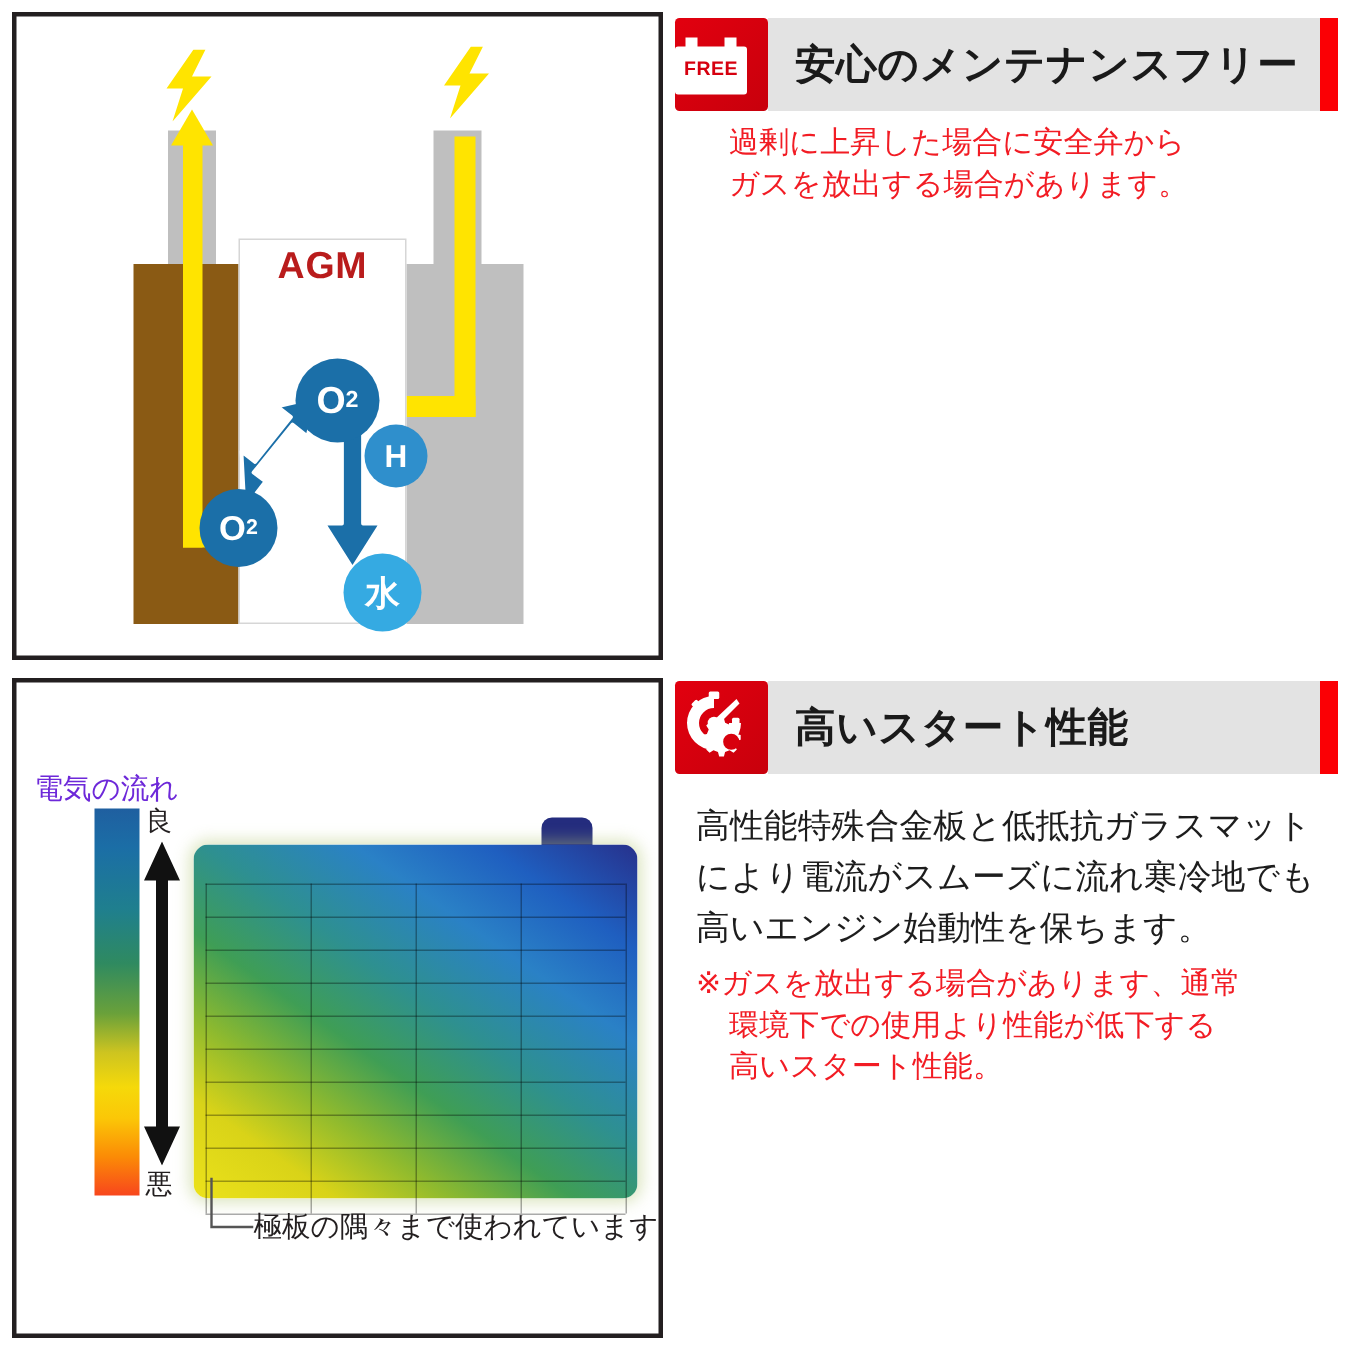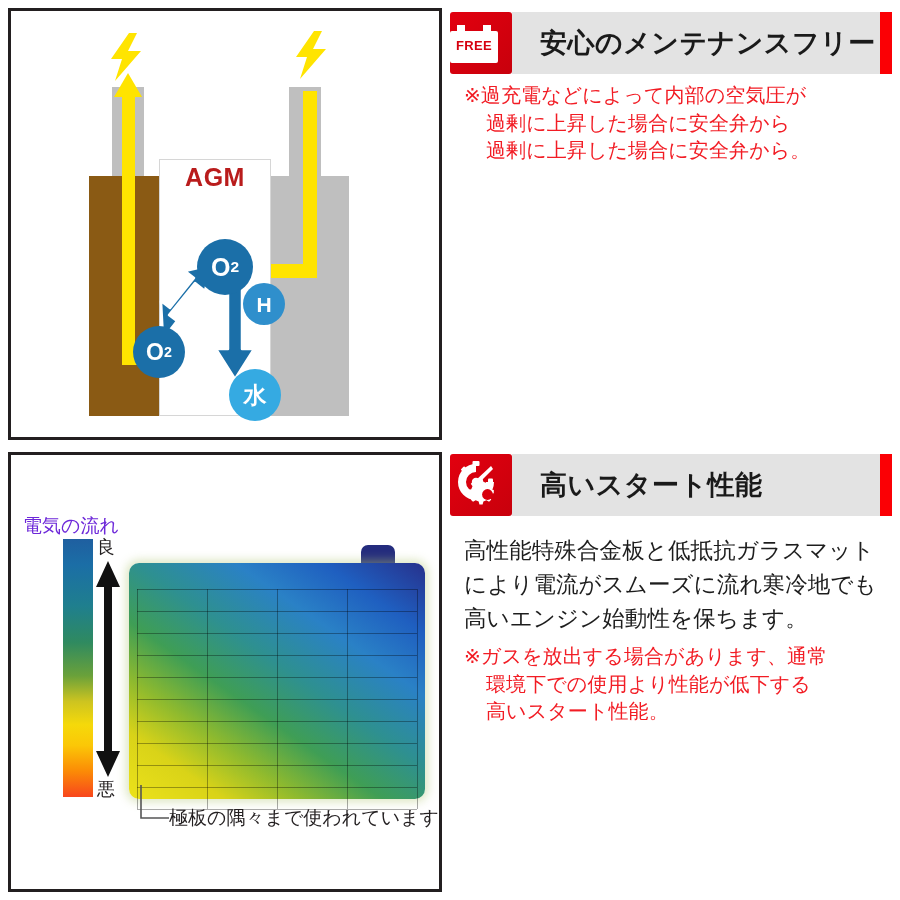--- a/index.html
+++ b/index.html
@@ -291,21 +291,21 @@
     position: relative;
     display: flex;
     align-items: center;
     justify-content: center;
   }
   .sec-title-bar {
     flex: 1 1 auto;
     background: #e3e3e3;
     display: flex;
     align-items: center;
-    padding-left: 28px;
+    padding-left: 18px;
     position: relative;
   }
   .sec-title {
     font-size: 27px;
     font-weight: bold;
     color: #1a1a1a;
     letter-spacing: 0.5px;
     white-space: nowrap;
   }
   .sec-accent {
@@ -476,23 +476,22 @@
             <div class="body"></div>
             <div class="txt">FREE</div>
           </div>
         </div>
         <div class="sec-title-bar">
           <span class="sec-title">安心のメンテナンスフリー</span>
         </div>
         <div class="sec-accent"></div>
       </div>
       <div class="sec-note">
-        <p>※過充電などによって内部の空気圧が</p>
         <p class="indent">過剰に上昇した場合に安全弁から</p>
-        <p class="indent">過剰に上昇した場合に安全弁から。</p>
+        <p class="indent">ガスを放出する場合があります。</p>
       </div>
     </div>
 
     <div class="section section-2">
       <div class="sec-header">
         <div class="sec-icon">
           <svg width="52" height="50" viewBox="0 0 52 50">
             <g fill="#ffffff">
               <path d="M21,4 A18,18 0 1,0 39,22 L31,22 A10,10 0 1,1 21,12 Z"></path>
               <circle cx="21" cy="22" r="4.2"></circle>

